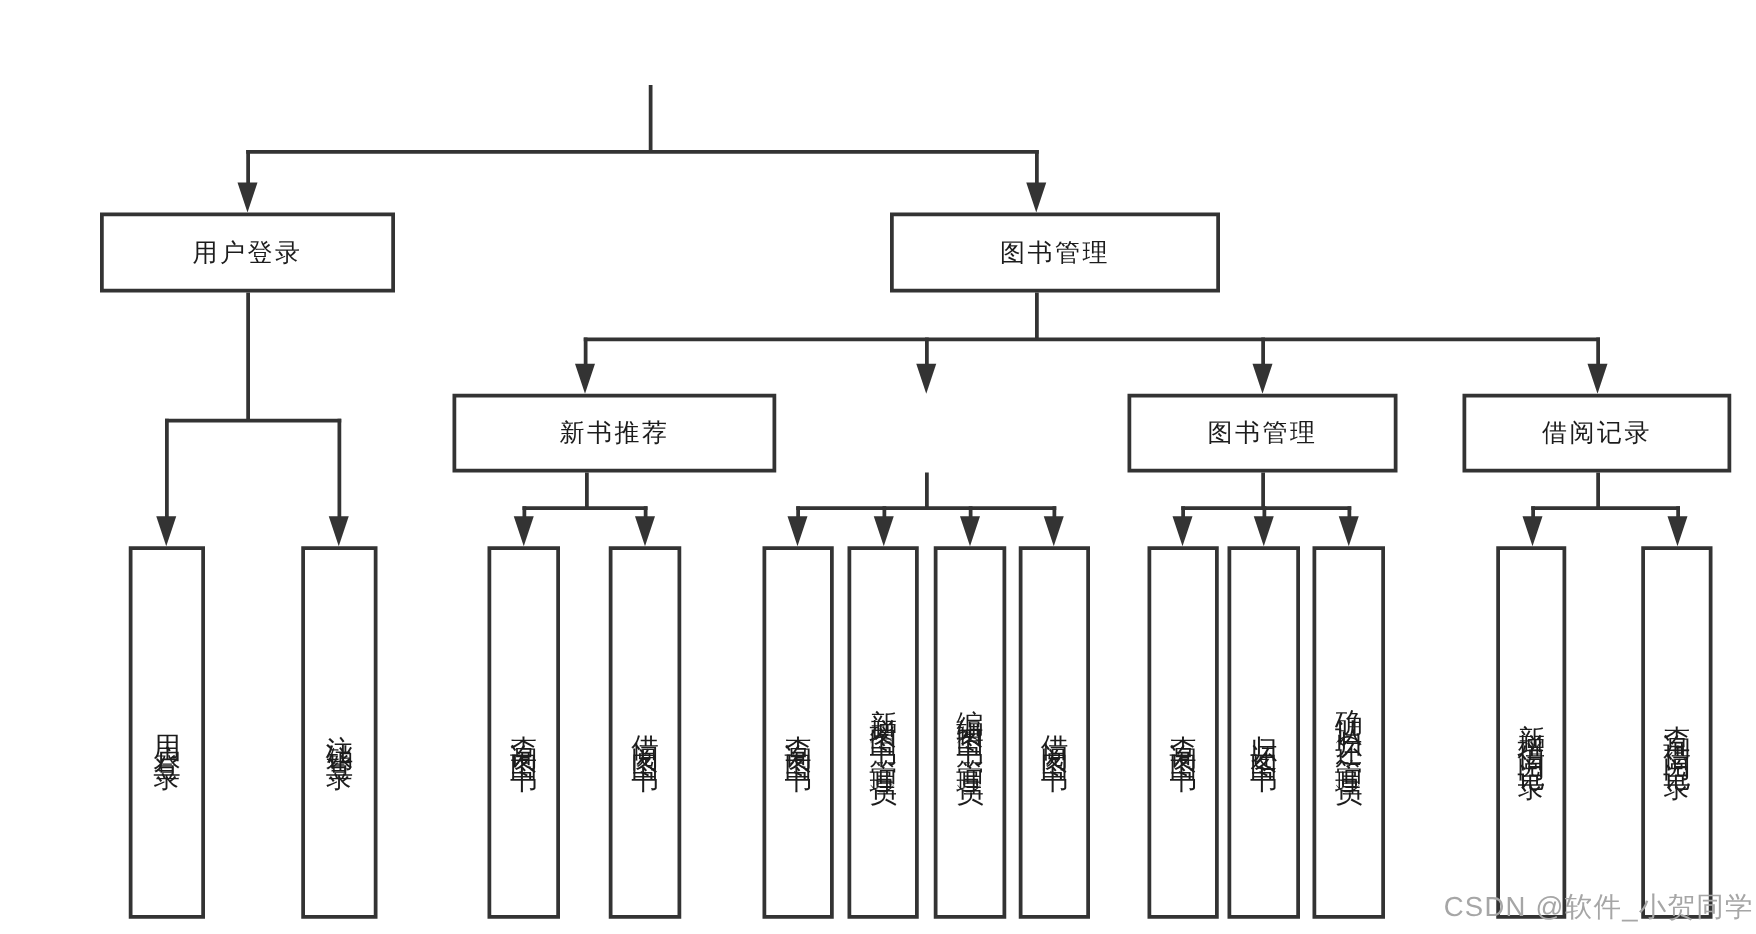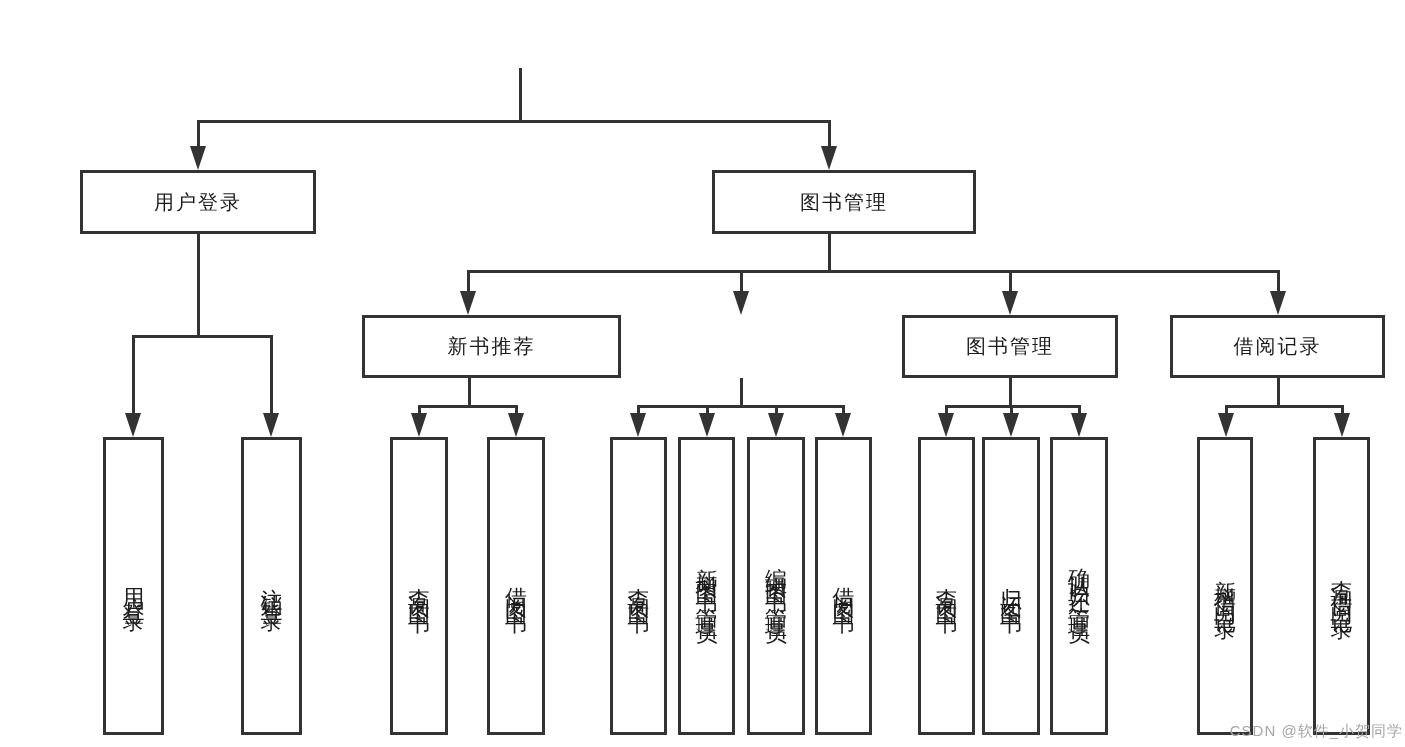--- a/index.html
+++ b/index.html
@@ -19,21 +19,21 @@
     font-size:22px;letter-spacing:8px;line-height:1;
   }
   .vl{position:absolute;width:3px;background:#333333;}
   .hl{position:absolute;height:3px;background:#333333;}
   .ar{
     position:absolute;width:0;height:0;
     border-left:8px solid transparent;border-right:8px solid transparent;
     border-top:24px solid #333333;
   }
   .watermark{
-    position:absolute;right:2px;bottom:6px;font-size:15px;color:#a6a6a6;
+    position:absolute;right:2px;bottom:6px;font-size:22px;color:#a6a6a6;
     letter-spacing:1px;z-index:10;margin-left:39px;
   }
 </style>
 </head>
 <body>
 
 <div id="diagram">
 
 
   <div class="vl" style="left:519px;top:68px;height:54px"></div>

